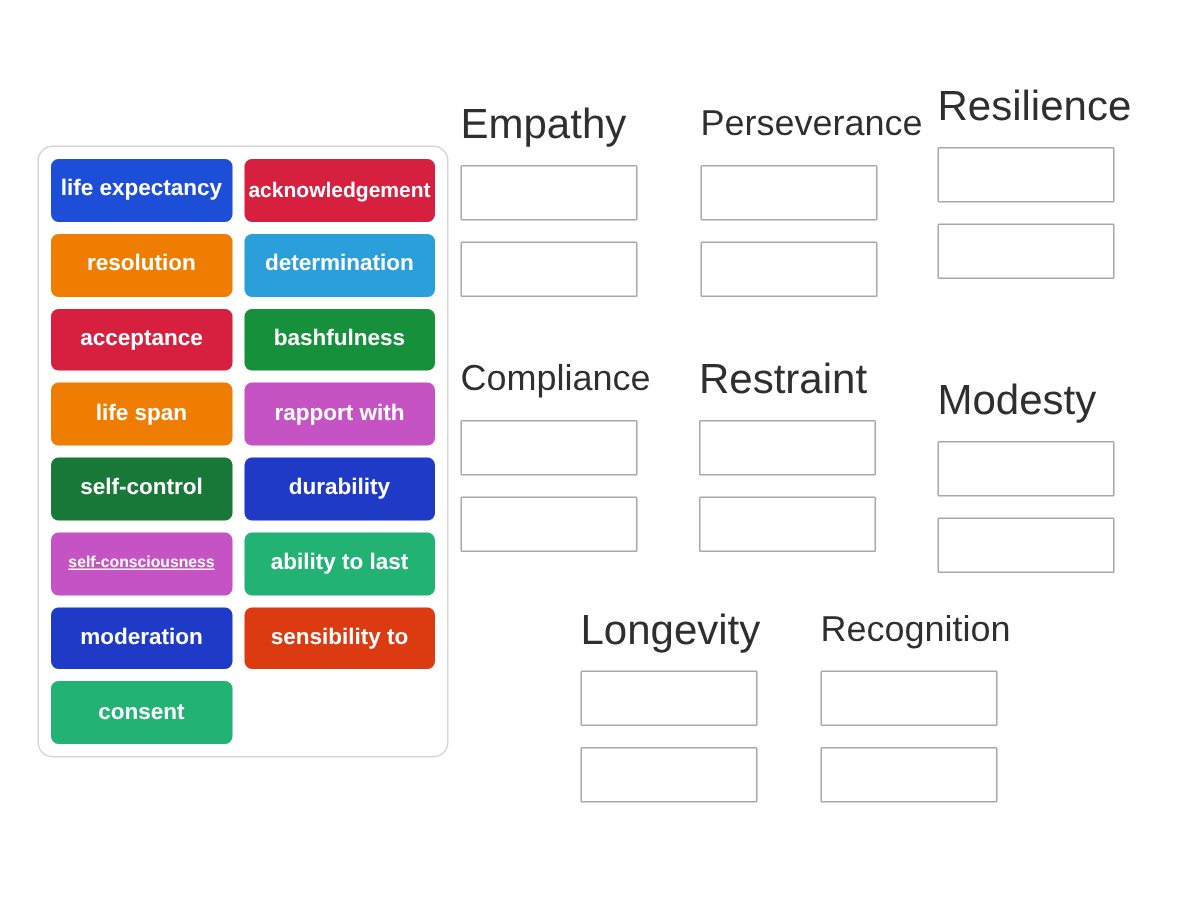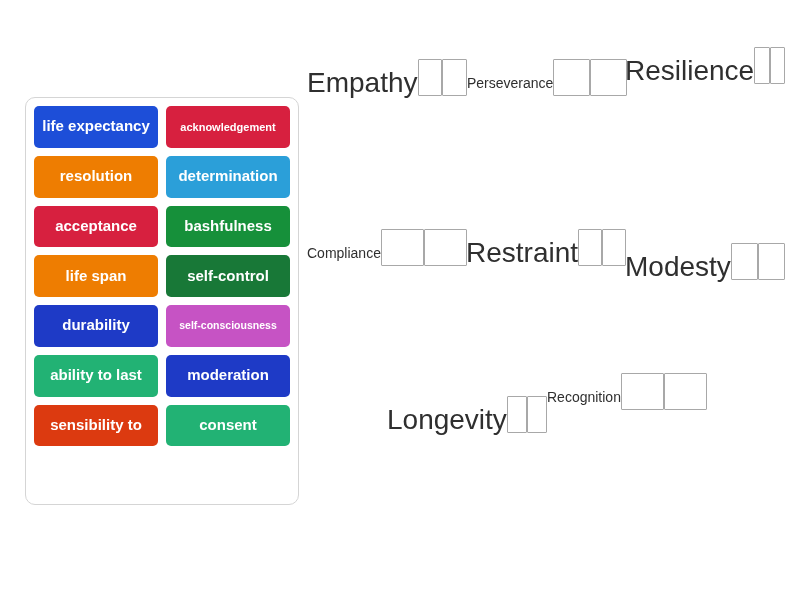--- a/index.html
+++ b/index.html
@@ -37,71 +37,73 @@
     text-align: center;
     color: #ffffff;
     font-weight: 700;
     font-size: 15px;
     line-height: 1.12;
     padding: 2px 3px;
     box-sizing: border-box;
     cursor: grab;
     user-select: none;
   }
-  .tile.t-sm  { font-size: 11px; }
+  .tile.t-sm  { font-size: 14px; }
   .tile.t-xs  { font-size: 10.5px; }
   
   .group {
     position: absolute;
     width: 160px;
     display: flex;
-    align-items: flex-end;
+    flex-direction: column;
+    align-items: flex-start;
   }
   .group-header {
     height: 54px;
     display: flex;
     align-items: center;
     justify-content: center;
     color: #2f2f2f;
     white-space: nowrap;
   }
   .hdr-lg { font-size: 28px; }
-  .hdr-md { font-size: 14px; }
+  .hdr-md { font-size: 24px; }
   .slot {
     width: 116px;
     height: 35px;
     background: #ffffff;
     border: 1px solid #a8a8a8;
     border-radius: 1px;
     margin-bottom: 14px;
     box-sizing: content-box;
   }
   .g-empathy     { left: 307px; top: 56px; }
   .g-perseverance{ left: 467px; top: 56px; }
   .g-resilience  { left: 625px; top: 44px; }
   .g-compliance  { left: 307px; top: 226px; }
   .g-restraint   { left: 466px; top: 226px; }
   .g-modesty     { left: 625px; top: 240px; }
   .g-longevity   { left: 387px; top: 393px; }
-  .g-recognition { left: 547px; top: 370px; }
+  .g-recognition { left: 547px; top: 393px; }
 </style>
 </head>
 <body>
 
 <div class="tray">
   <div class="tile" style="background-color: #1d4ed8;">life expectancy</div>
   <div class="tile t-sm" style="background-color: rgb(215, 32, 63);">acknowledgement</div>
   <div class="tile" style="background-color: rgb(238, 125, 1);">resolution</div>
   <div class="tile" style="background-color: rgb(43, 159, 217);">determination</div>
   <div class="tile" style="background-color: rgb(215, 32, 63);">acceptance</div>
   <div class="tile" style="background-color: rgb(22, 144, 58);">bashfulness</div>
   <div class="tile" style="background-color: rgb(238, 125, 1);">life span</div>
+  <div class="tile" style="background-color: rgb(198, 83, 196);">rapport with</div>
   <div class="tile" style="background-color: rgb(24, 120, 55);">self-control</div>
   <div class="tile" style="background-color: rgb(30, 58, 198);">durability</div>
-  <div class="tile t-xs" style="background-color: rgb(198, 83, 196);">self-consciousness</div>
+  <div class="tile t-xs" style="background-color: rgb(198, 83, 196); text-decoration: underline;">self-consciousness</div>
   <div class="tile" style="background-color: rgb(34, 178, 116); text-align: center;">ability to last</div>
   <div class="tile" style="background-color: rgb(30, 58, 198);">moderation</div>
   <div class="tile" style="background-color: rgb(220, 58, 16);">sensibility to</div>
   <div class="tile" style="background-color: rgb(34, 178, 116);">consent</div>
 </div>
 
 <div class="group g-empathy">
   <div class="group-header hdr-lg">Empathy</div>
   <div class="slot"></div>
   <div class="slot"></div>

